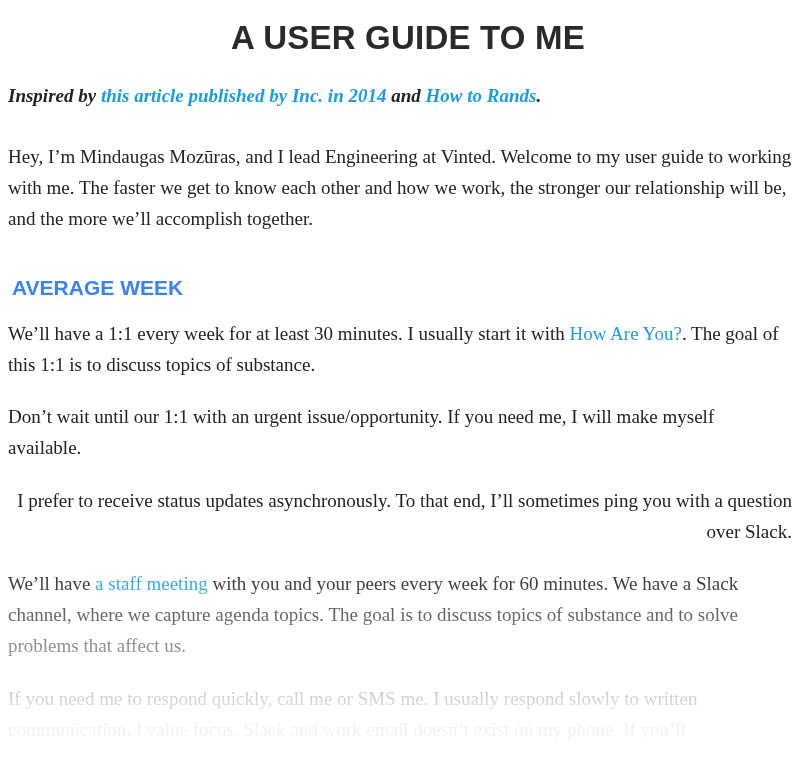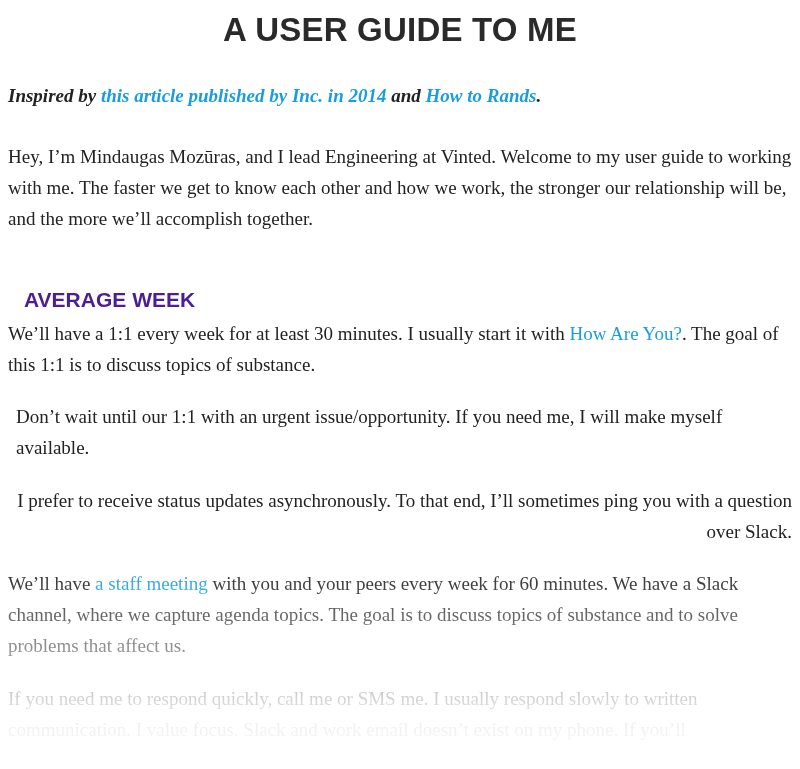--- a/index.html
+++ b/index.html
@@ -3,36 +3,36 @@
   <meta charset="utf-8">
   <style>
     html, body { margin: 0; padding: 0; background: #ffffff; }
     body {
       width: 800px; height: 769px; overflow: hidden; position: relative;
       font-family: "Liberation Serif", "DejaVu Serif", serif;
       color: #222222;
     }
     .page { position: absolute; left: 8px; top: 0; width: 784px; }
     h1 {
-      position: absolute; left: 0; top: 10px; width: 784px; margin: 0;
+      position: absolute; left: 0; top: 10px; width: 784px; margin: 8px;
       text-align: center;
       font-family: "Liberation Sans", "DejaVu Sans", sans-serif;
       font-weight: bold; font-size: 33px; letter-spacing: 0.2px;
       color: #2a2a2a; line-height: 40px;
     }
     p {
       position: absolute; left: 0; margin: 0; width: 784px;
       font-size: 19px; line-height: 31px; color: #222;
     }
     p.intro { font-style: italic; font-size: 19px; }
     a { color: #1a9de0; text-decoration: none; }
     h2 {
-      position: absolute; left: 0; top: 270px; margin: 16px;
+      position: absolute; left: 0; top: 270px; margin: 4px;
       font-family: "Liberation Sans", "DejaVu Sans", sans-serif;
-      font-weight: bold; font-size: 21px; color: #4c1d95; line-height: 28px;
+      font-weight: bold; font-size: 21px; color: #3b82f6; line-height: 28px;
     }
     .fade {
       position: absolute; left: 0; top: 560px; width: 800px; height: 209px;
       background: linear-gradient(to bottom, rgba(255,255,255,0) 0%, rgba(255,255,255,0.35) 30%, rgba(255,255,255,0.75) 62%, rgba(255,255,255,0.93) 78%, rgba(255,255,255,1) 100%);
       pointer-events: none;
     }
   </style>
 </head>
 <body>
 
@@ -40,21 +40,21 @@
   <h1>A USER GUIDE TO ME</h1>
 
   <p class="intro" style="top:80px;font-weight:bold;"><span>Inspired by </span><a href="#">this article published by Inc. in 2014</a><span> and </span><a href="#">How to Rands</a><span>.</span></p>
 
   <p style="top:141px;">Hey, I’m Mindaugas Mozūras, and I lead Engineering at Vinted. Welcome to my user guide to working with me. The faster we get to know each other and how we work, the stronger our relationship will be, and the more we’ll accomplish together.</p>
 
   <h2>AVERAGE WEEK</h2>
 
   <p style="top:318px;font-family:Liberation Serif, serif;"><span>We’ll have a 1:1 every week for at least 30 minutes. I usually start it with </span><a href="#">How Are You?</a><span>. The goal of this 1:1 is to discuss topics of substance.</span></p>
 
-  <p style="top:401px;margin-left:8px;">Don’t wait until our 1:1 with an urgent issue/opportunity. If you need me, I will make myself available.</p>
+  <p style="top:401px;">Don’t wait until our 1:1 with an urgent issue/opportunity. If you need me, I will make myself available.</p>
 
   <p style="top:485px;text-align:right;">I prefer to receive status updates asynchronously. To that end, I’ll sometimes ping you with a question over Slack.</p>
 
   <p style="top:568px;"><span>We’ll have </span><a href="#">a staff meeting</a><span> with you and your peers every week for 60 minutes. We have a Slack channel, where we capture agenda topics. The goal is to discuss topics of substance and to solve problems that affect us.</span></p>
 
   <p style="top:683px;">If you need me to respond quickly, call me or SMS me. I usually respond slowly to written communication. I value focus. Slack and work email doesn’t exist on my phone. If you’ll</p>
 </div>
 
 <div class="fade"></div>
 

